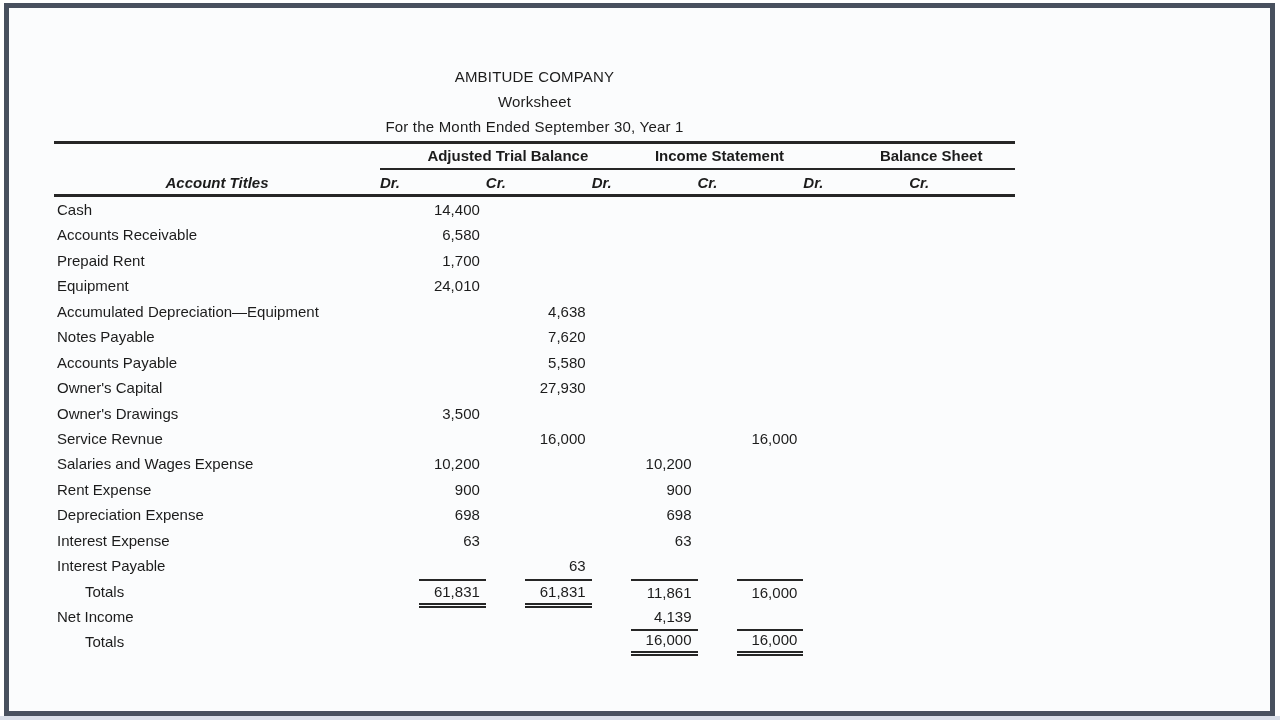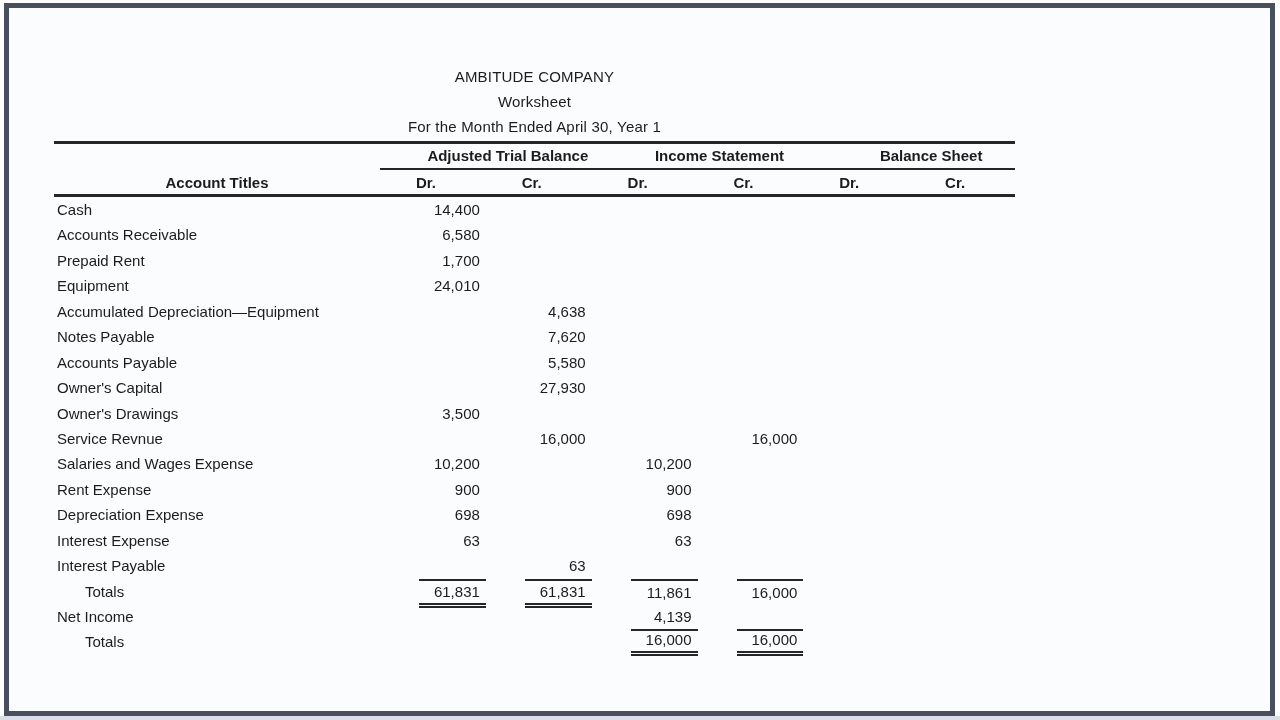--- a/index.html
+++ b/index.html
@@ -17,44 +17,44 @@
 
   .table { position:absolute; left:54px; top:141px; width:961px;
            border-top:3px solid #262626; font-size:15px; }
 
   .ghead { display:grid; grid-template-columns:326px repeat(3,1fr); height:26px; }
   .ghead .glabel { }
   .ghead .group { font-weight:700; text-align:center; padding-left:44px;
                   line-height:24px; border-bottom:2px solid #262626; white-space:nowrap; }
 
   .shead { display:grid; grid-template-columns:326px repeat(6,1fr); height:27px;
-           border-bottom:3px solid #262626; font-weight:700; line-height:25px; }
+           border-bottom:3px solid #262626; font-weight:700; line-height:25px;font-style:italic; }
   .shead .label-h { text-align:center; }
-  .shead .h { text-align:center; padding-right:14px; }
+  .shead .h { text-align:left; padding-right:14px; }
 
   .trow { display:grid; grid-template-columns:326px repeat(6,1fr); height:25.45px;
           line-height:25.4px; white-space:nowrap;gap:39px; }
   .cell.label { padding-left:3px; }
   .cell.label.indent { padding-left:31px; }
   .cell.num { text-align:right; padding-right:6px; position:relative; }
 
   .ln-t { border-top:2px solid #262626; line-height:23px; }
   .ln-b { border-bottom:2px solid #262626; }
   .ln-d { border-bottom:5px double #262626; line-height:22px; }
 </style>
 </head>
 <body>
 
 <div class="frame"></div>
 <div class="bottom-strip"></div>
 
 <div class="titles">
   <div>AMBITUDE COMPANY</div>
   <div>Worksheet</div>
-  <div>For the Month Ended April 30, Year 1</div>
+  <div>For the Month Ended September 30, Year 1</div>
 </div>
 
 <div class="table">
   <div class="ghead">
     <div class="glabel"></div>
     <div class="group">Adjusted Trial Balance</div>
     <div class="group">Income Statement</div>
     <div class="group">Balance Sheet</div>
   </div>
   <div class="shead">

